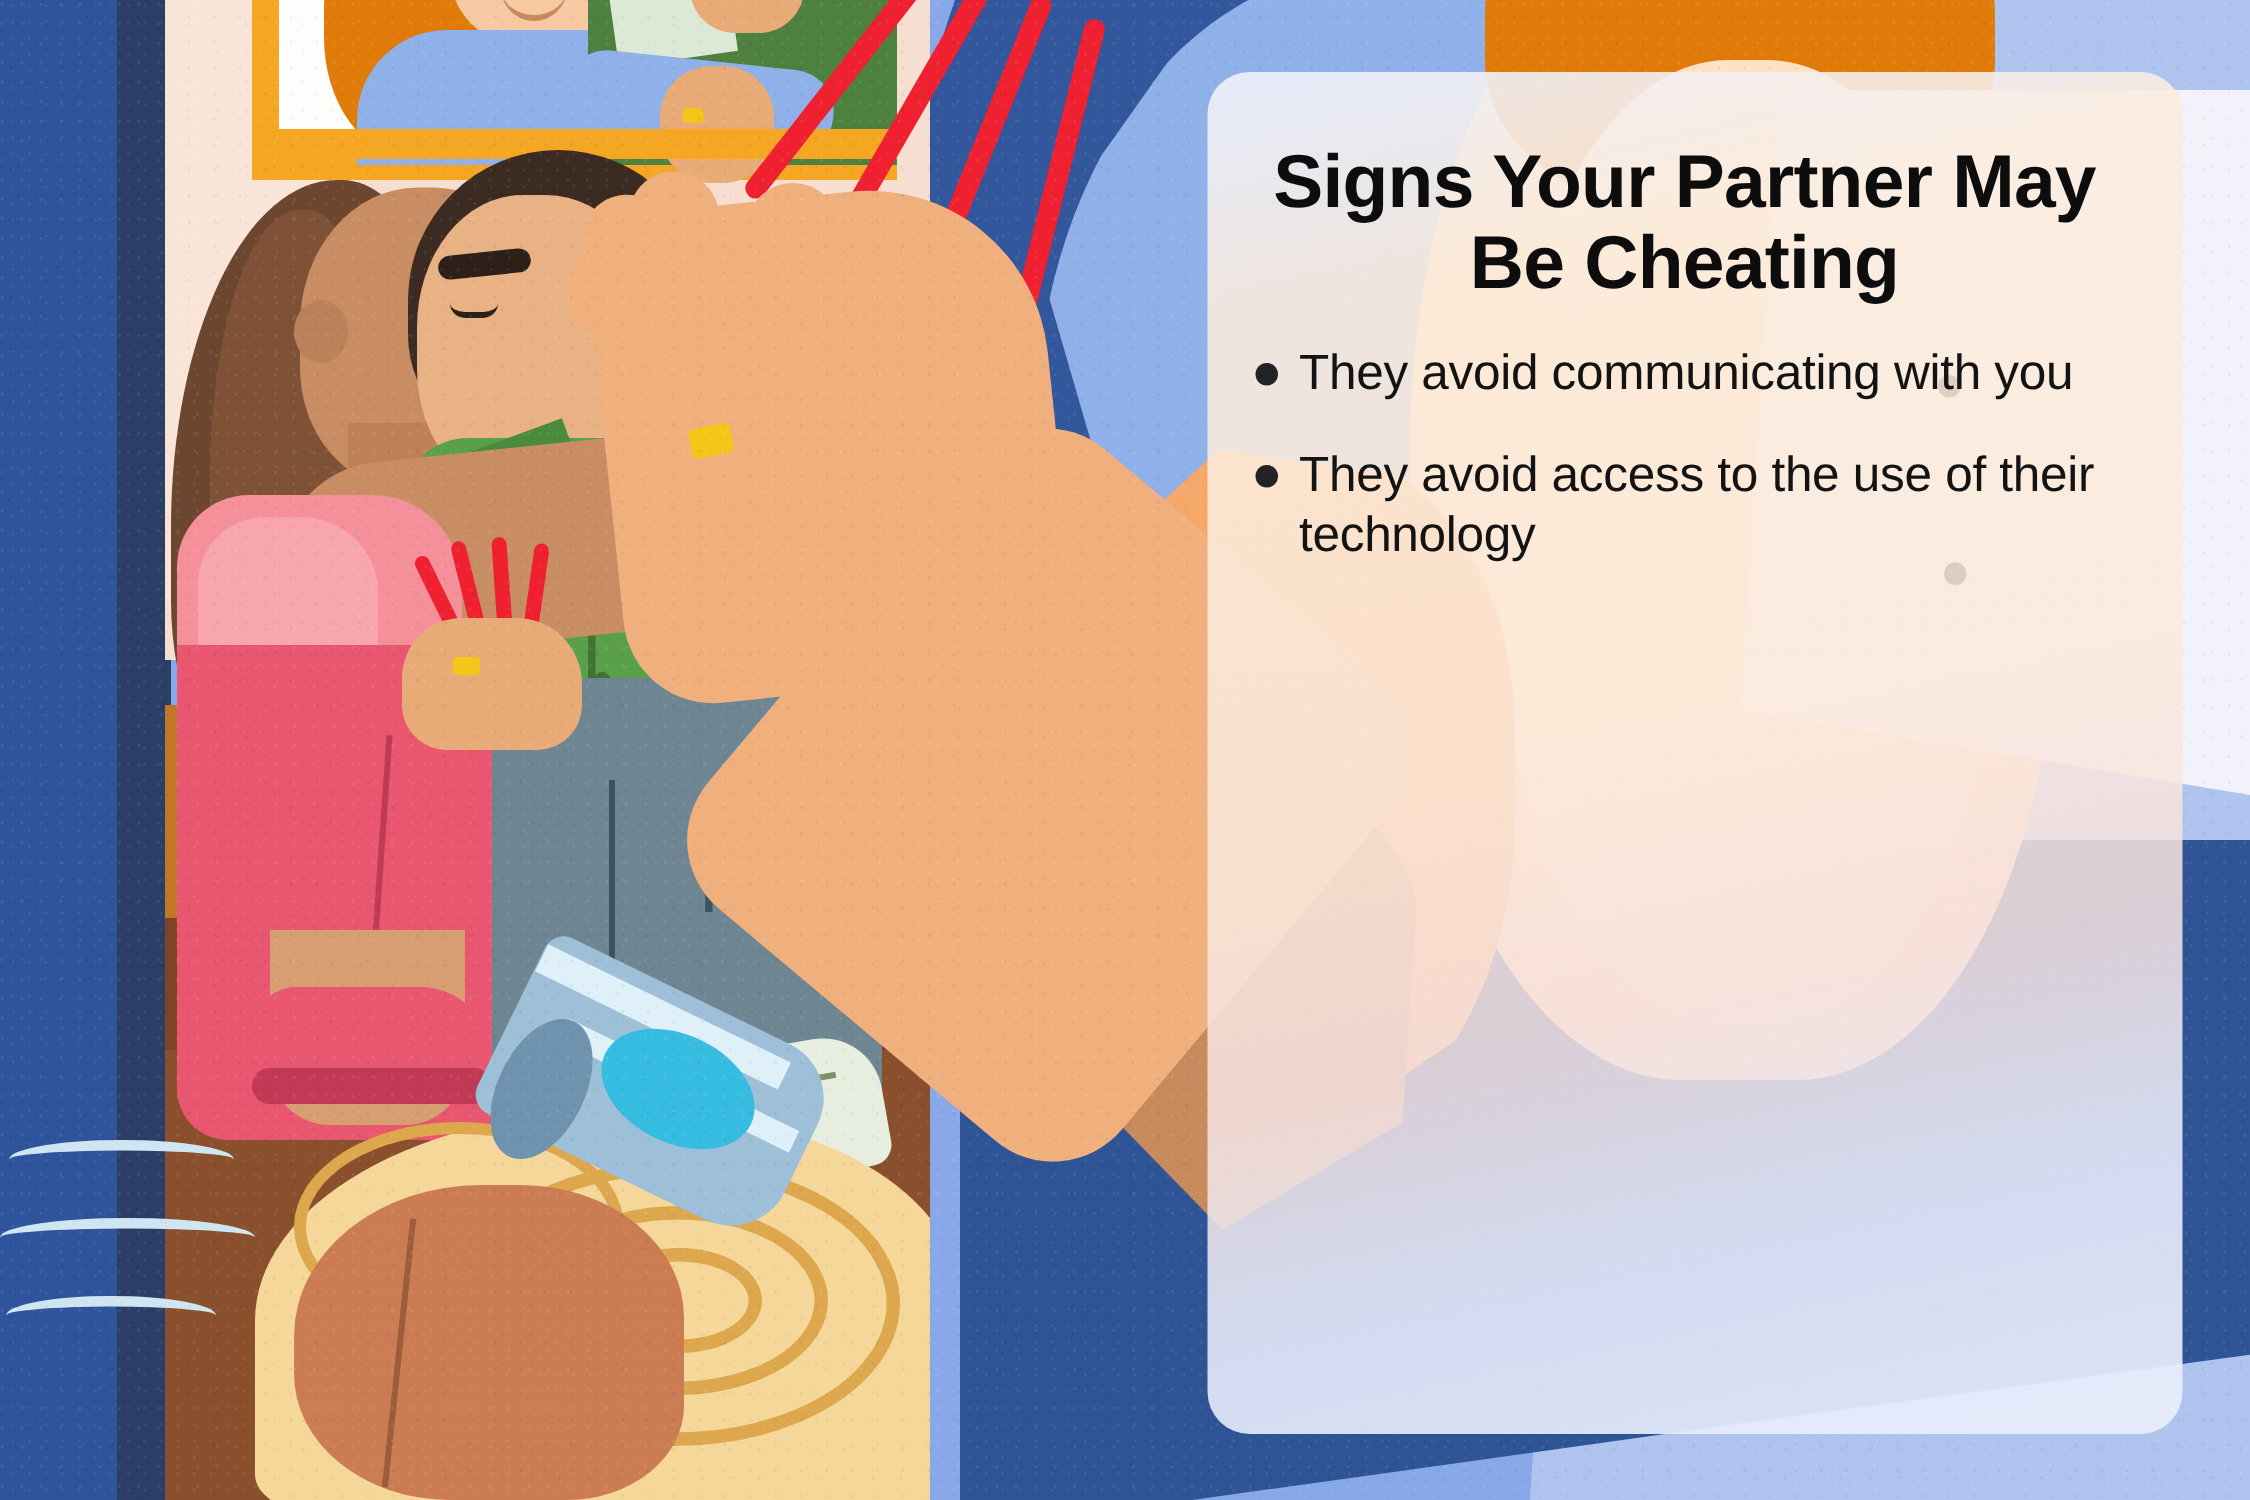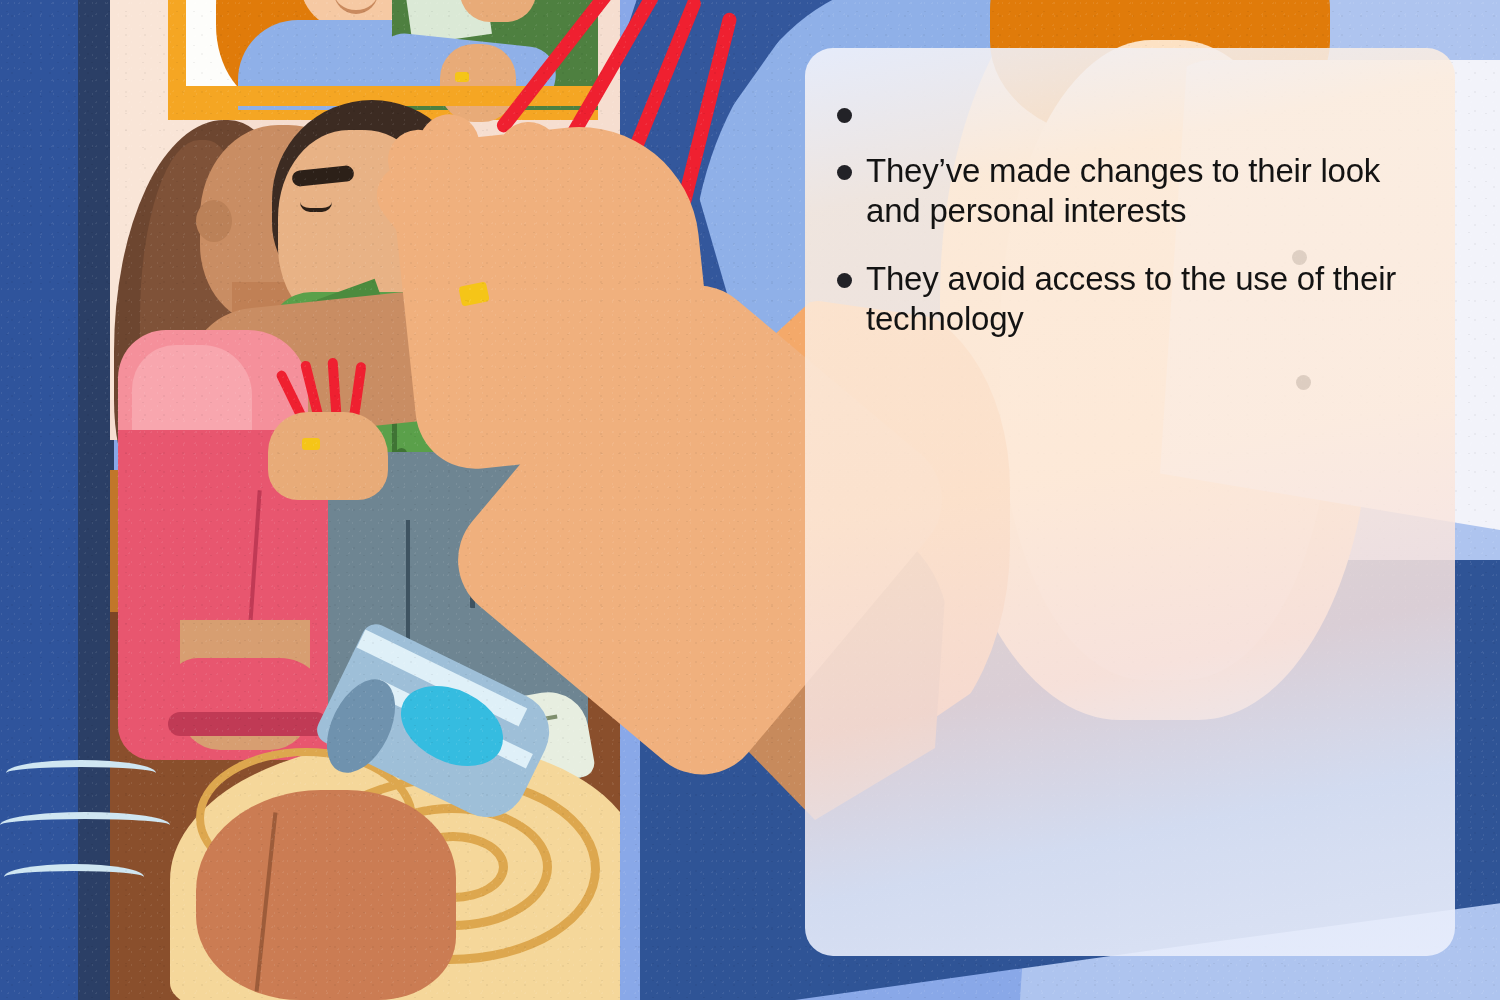--- a/index.html
+++ b/index.html
@@ -394,27 +394,25 @@
   <div class="finger f1"></div>
   <div class="finger f2"></div>
   <div class="finger f3"></div>
   <div class="finger f4"></div>
   <div class="hand hand-palm"></div>
   <div class="hand hand-ring"></div>
 
   <div class="grain"></div>
 
   <div class="card">
+    <div class="card-title">Signs Your Partner May Be Cheating</div>
     <ul class="bullets">
       <li class="bullet">
         <span class="bullet-dot"></span>
-      </li>
-      <li class="bullet">
-        <span class="bullet-dot"></span>
-        <span class="bullet-text">They’ve made changes to their look and personal interests</span>
+        <span class="bullet-text">They avoid communicating with you</span>
       </li>
       <li class="bullet">
         <span class="bullet-dot"></span>
         <span class="bullet-text">They avoid access to the use of their technology</span>
       </li>
     </ul>
   </div>
 
 </div>
 

